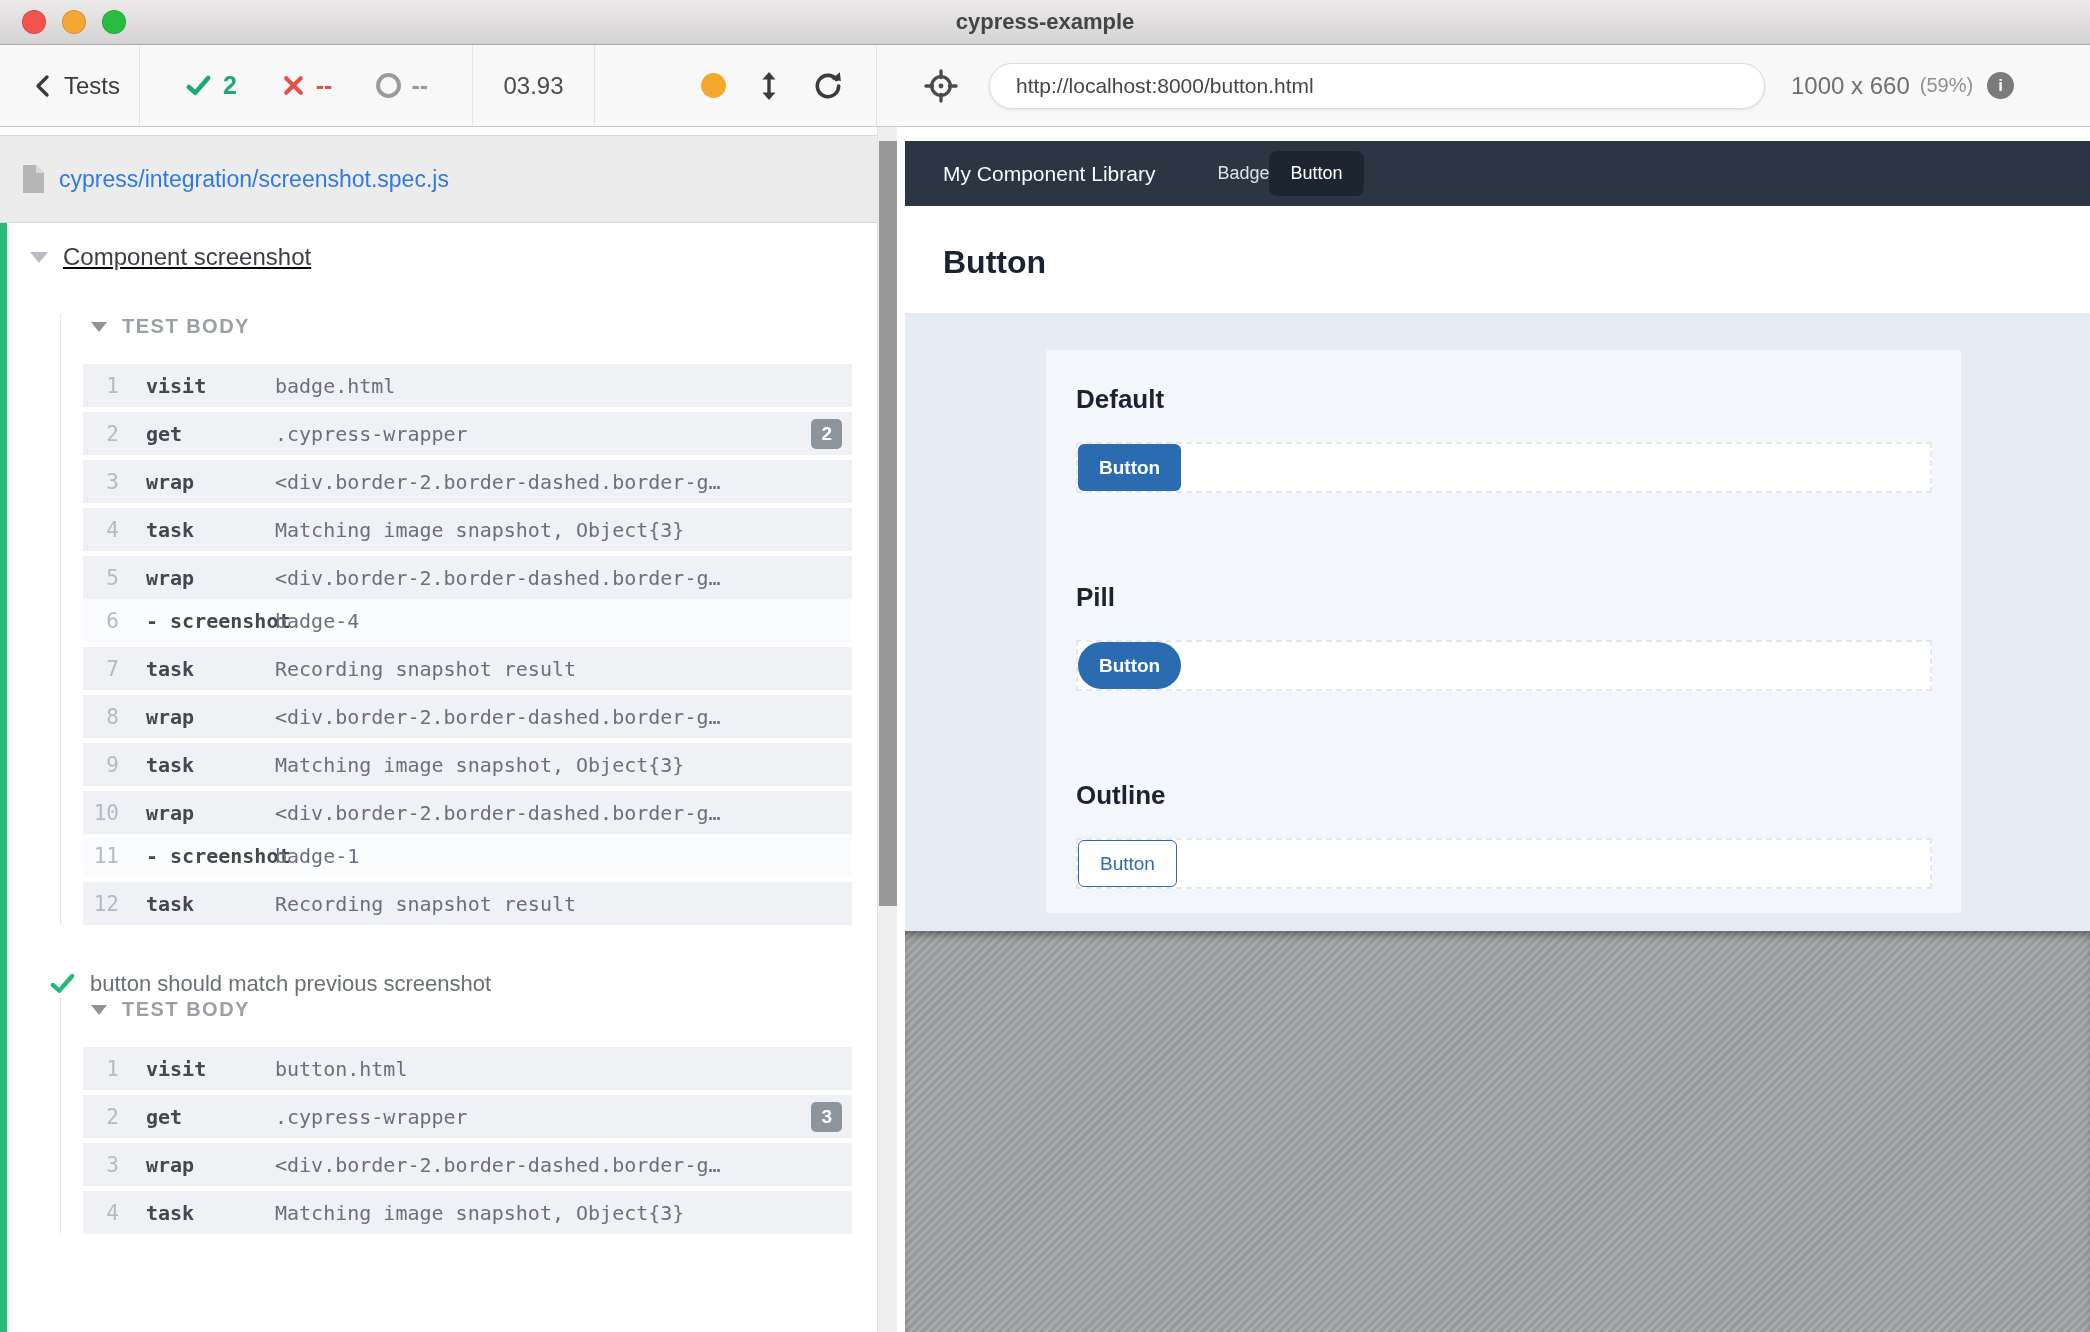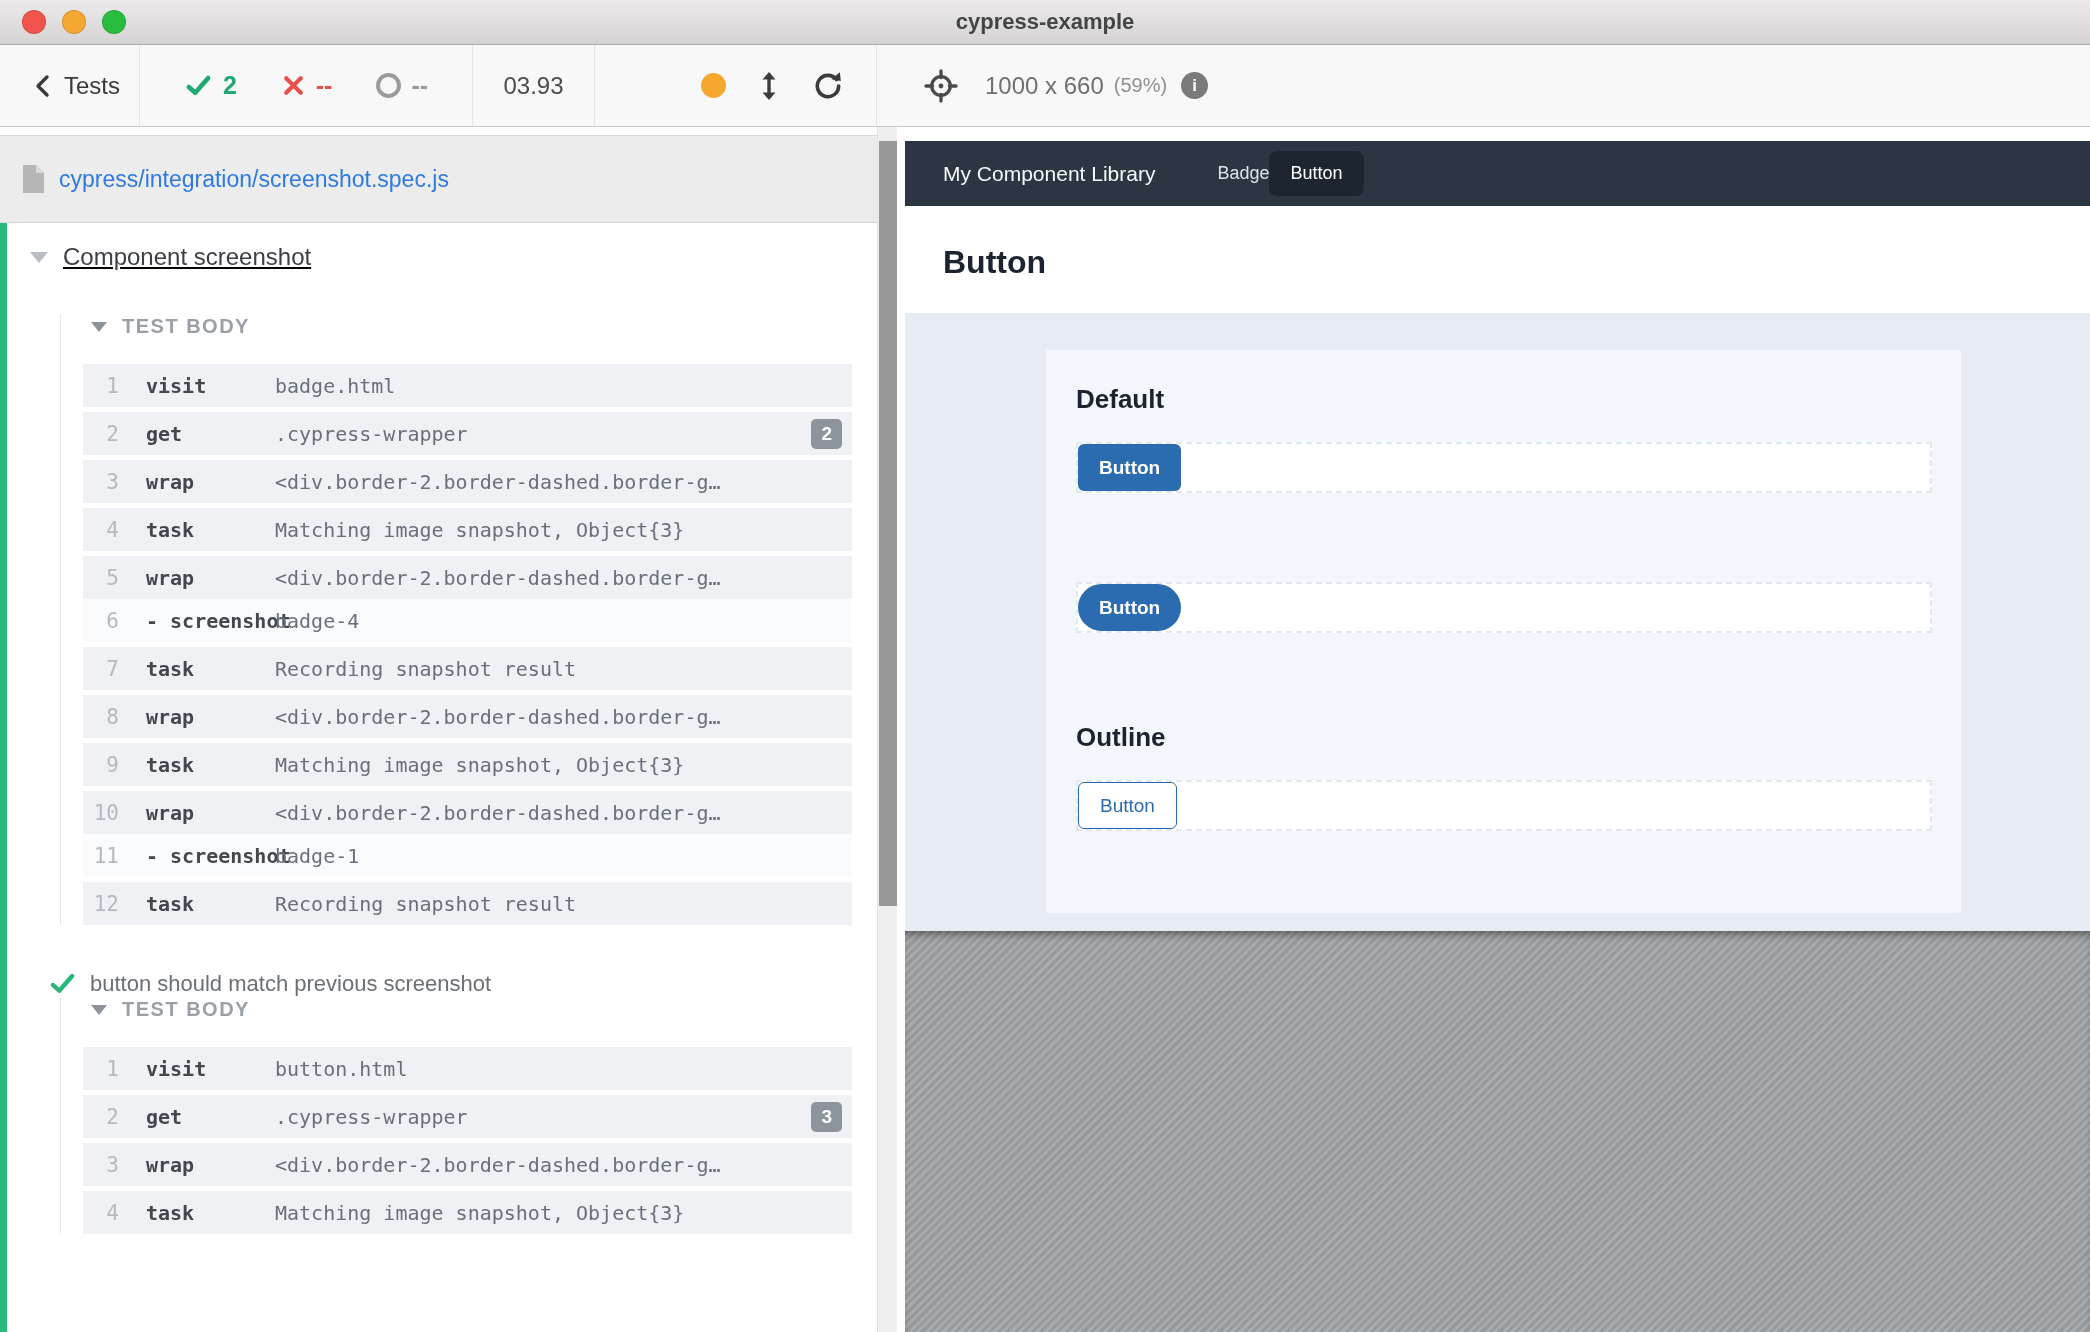--- a/index.html
+++ b/index.html
@@ -165,20 +165,21 @@
       <path d="M18.4 7.2 A8 8 0 1 0 20 12" fill="none" stroke="#3b3b3b" stroke-width="2.7" stroke-linecap="round"></path>
       <polygon points="14.6,6.9 21.6,8.3 20.9,1.6" fill="#3b3b3b"></polygon>
     </svg>
   </div>
   <div class="toolbar-right">
     <svg width="36" height="36" viewBox="0 0 24 24">
       <circle cx="12" cy="12" r="6.2" fill="none" stroke="#4a4a4a" stroke-width="2.2"></circle>
       <circle cx="12" cy="12" r="1.6" fill="#4a4a4a"></circle>
       <path d="M12 2 V6.4 M12 17.6 V22 M2 12 H6.4 M17.6 12 H22" stroke="#4a4a4a" stroke-width="2.2" stroke-linecap="round"></path>
     </svg>
+    <div class="url-pill">http://localhost:8000/button.html</div>
     <span class="vp-size">1000 x 660</span>
     <span class="vp-pct">(59%)</span>
     <span class="info-circle">i</span>
   </div>
 </div>
 
 <div class="main">
 
   <div class="left-panel">
     <div class="spec-header">
@@ -341,20 +342,21 @@
     <div class="aut-body">
       <div class="aut-card" id="sections">
   <div class="aut-section">
     <h2 class="sec-heading">Default</h2>
     <div class="dash-wrap">
       <button class="aut-btn">Button</button>
     </div>
   </div>
 
   <div class="aut-section">
+    <h2 class="sec-heading">Pill</h2>
     <div class="dash-wrap">
       <button class="aut-btn pill">Button</button>
     </div>
   </div>
 
   <div class="aut-section">
     <h2 class="sec-heading">Outline</h2>
     <div class="dash-wrap">
       <button class="aut-btn outline">Button</button>
     </div>

